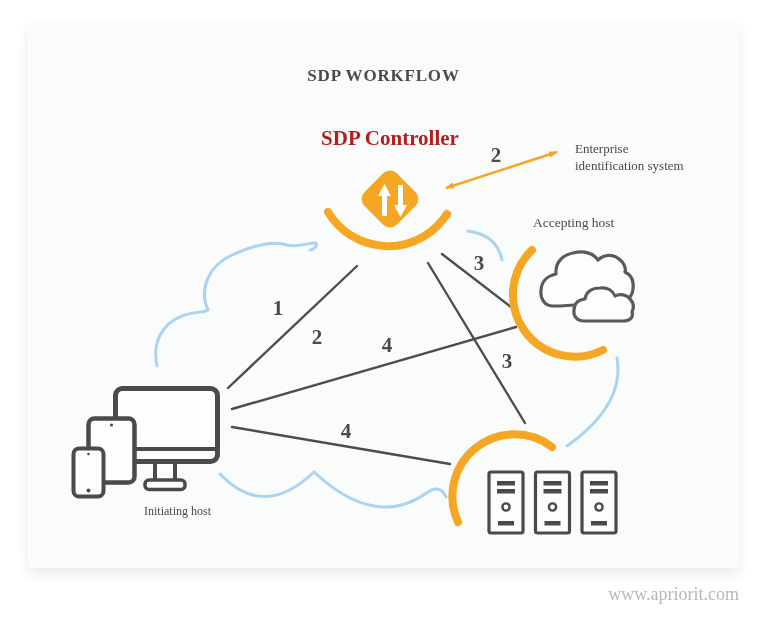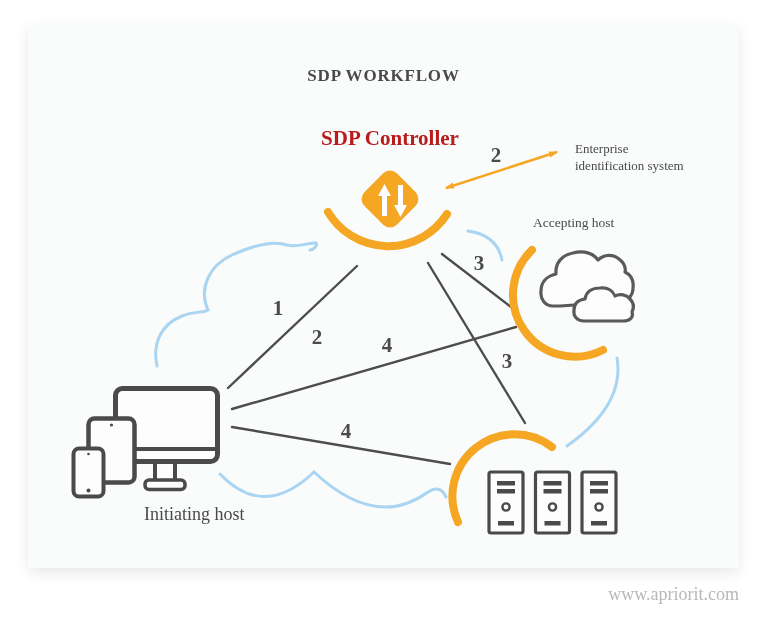--- a/index.html
+++ b/index.html
@@ -8,21 +8,21 @@
   .card{position:absolute;left:28px;top:24px;width:711px;height:544px;background:#fafbfb;
         border-radius:2px;box-shadow:0 5px 14px rgba(0,0,0,0.09);}
   svg.layer{position:absolute;left:0;top:0;width:768px;height:627px;}
   .txt{position:absolute;color:#4a4a4a;}
   .title{left:28px;top:66px;width:711px;text-align:center;font-size:17px;font-weight:bold;
          letter-spacing:0.8px;}
   .controller-label{left:240px;top:126px;width:300px;text-align:center;font-size:21px;
          font-weight:600;color:#b91c1c;}
   .enterprise-label{left:575px;top:131px;font-size:13px;line-height:17px;margin-top:9px;}
   .accepting-label{left:509px;top:215px;font-size:13.5px;margin-left:24px;}
-  .initiating-label{left:144px;top:504px;font-size:18px;}
+  .initiating-label{left:144px;top:504px;font-size:12px;}
   .watermark{right:29px;top:584px;font-size:18px;color:#b8b8b8;}
   .num{position:absolute;transform:translate(-50%,-50%);font-size:21px;font-weight:bold;
        color:#4a4a4a;}
   .n1{left:278px;top:308px;}
   .n2-line{left:317px;top:337px;}
   .n2-arrow{left:496px;top:155px;}
   .n3-cloud{left:479px;top:263px;}
   .n3-servers{left:507px;top:361px;}
   .n4-cloud{left:387px;top:345px;}
   .n4-servers{left:346px;top:431px;}

